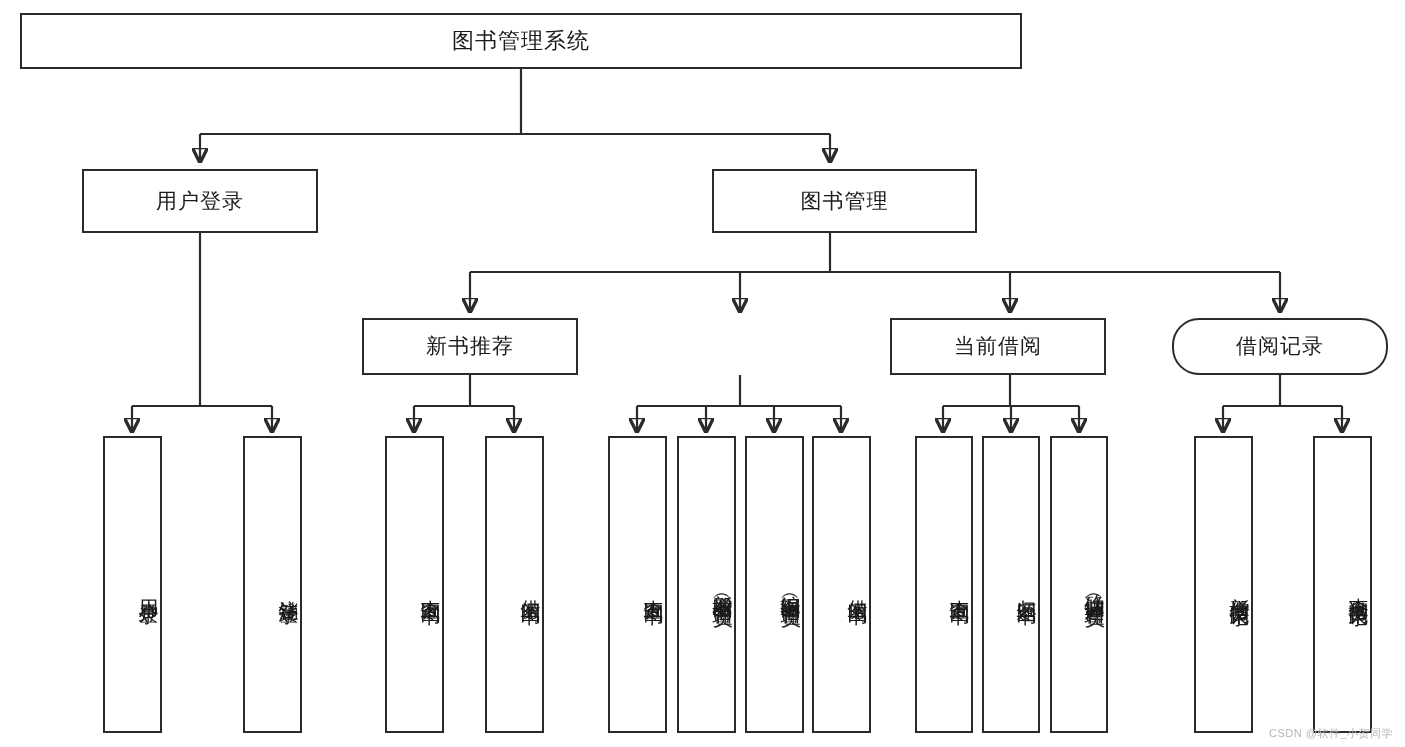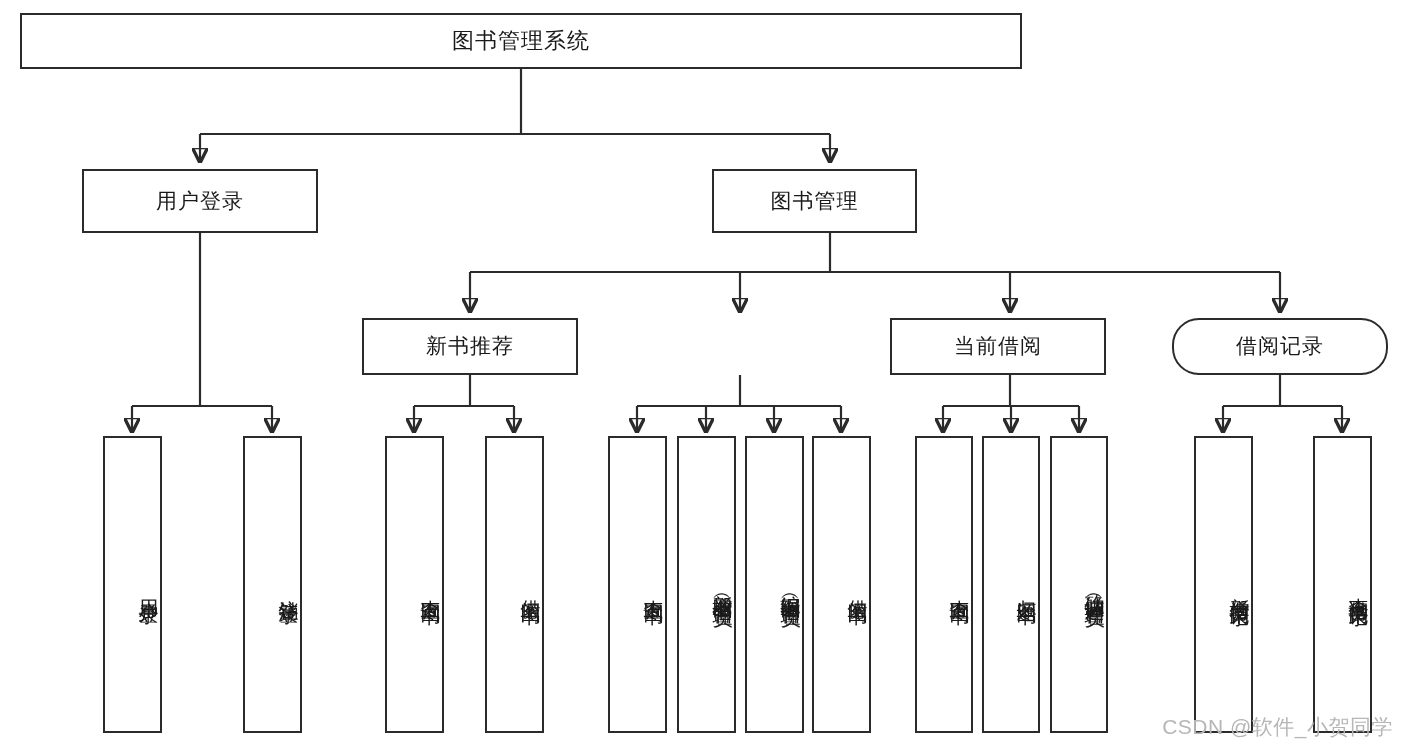--- a/index.html
+++ b/index.html
@@ -56,21 +56,21 @@
   svg.connectors path,
   svg.connectors line {
     stroke: #2b2b2b;
     stroke-width: 2.2;
     fill: none;
   }
   .watermark {
     position: absolute;
     right: 12px;
     bottom: 6px;
-    font-size: 21px;
+    font-size: 11px;
     color: #b6b6b6;
     letter-spacing: 0.5px;
     white-space: nowrap;
   }
 </style>
 </head>
 <body>
 
 <div id="diagram-canvas">
 
@@ -122,21 +122,21 @@
     <line x1="1342" y1="406" x2="1342" y2="430" marker-end="url(#arrow)"></line>
   </svg>
 
   <div class="node horizontal root" style="left:20px; top:13px; width:1002px; height:56px;">
     <span>图书管理系统</span>
   </div>
 
   <div class="node horizontal" style="left:82px; top:169px; width:236px; height:64px;">
     <span>用户登录</span>
   </div>
-  <div class="node horizontal" style="left:712px; top:169px; width:205px; height:64px;">
+  <div class="node horizontal" style="left:712px; top:169px; width:265px; height:64px;">
     <span>图书管理</span>
   </div>
 
   <div class="node horizontal" style="left:362px; top:318px; width:216px; height:57px;">
     <span>新书推荐</span>
   </div>
   <div class="node horizontal" style="left:890px; top:318px; width:216px; height:57px;">
     <span>当前借阅</span>
   </div>
   <div class="node horizontal" style="left:1172px; top:318px; width:216px; height:57px;border-radius:27px;">

